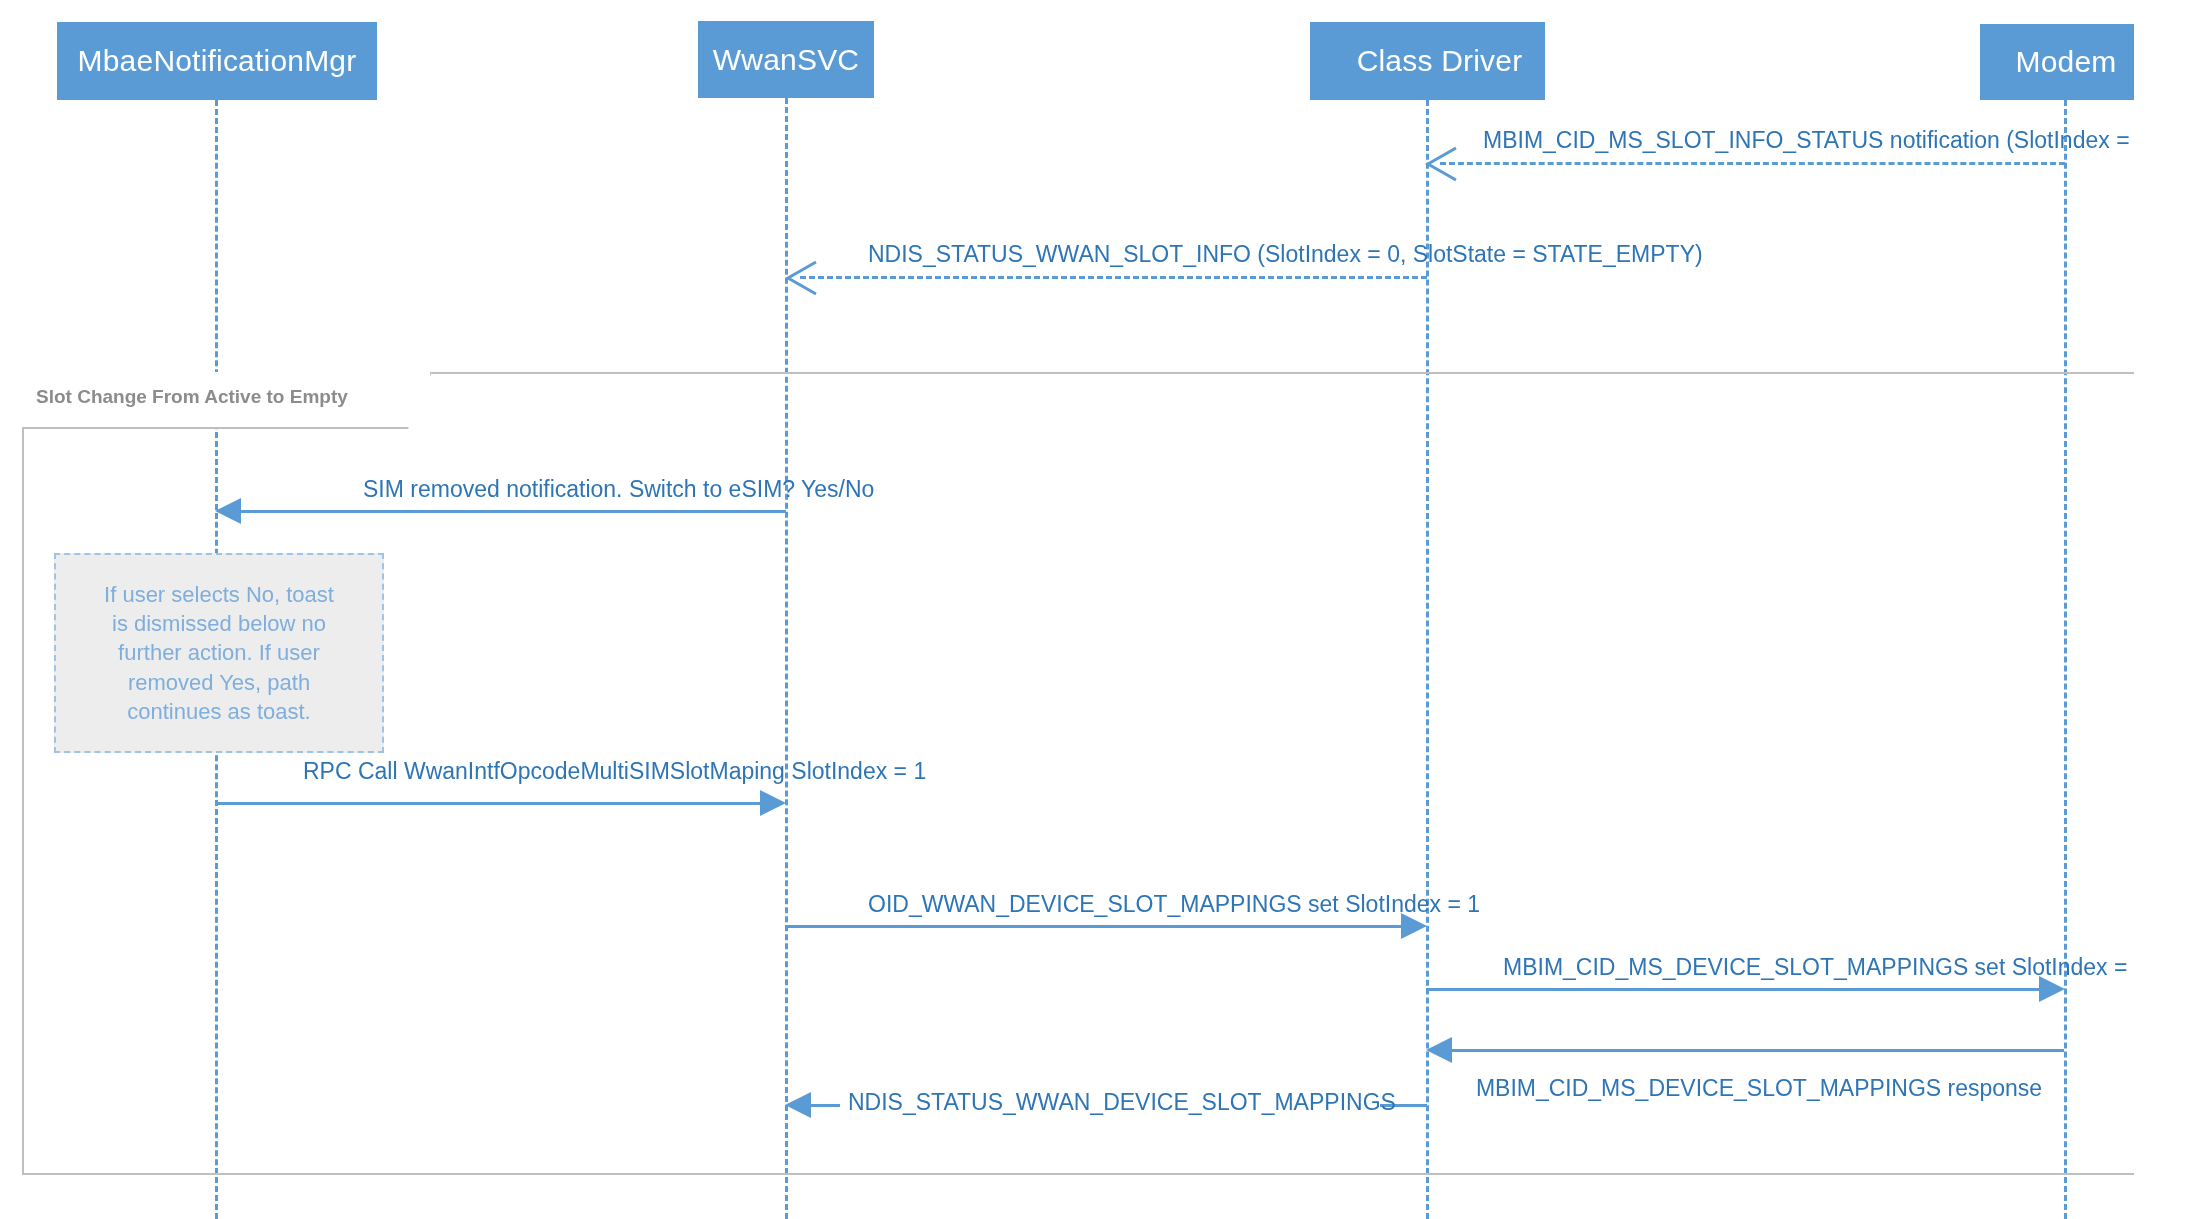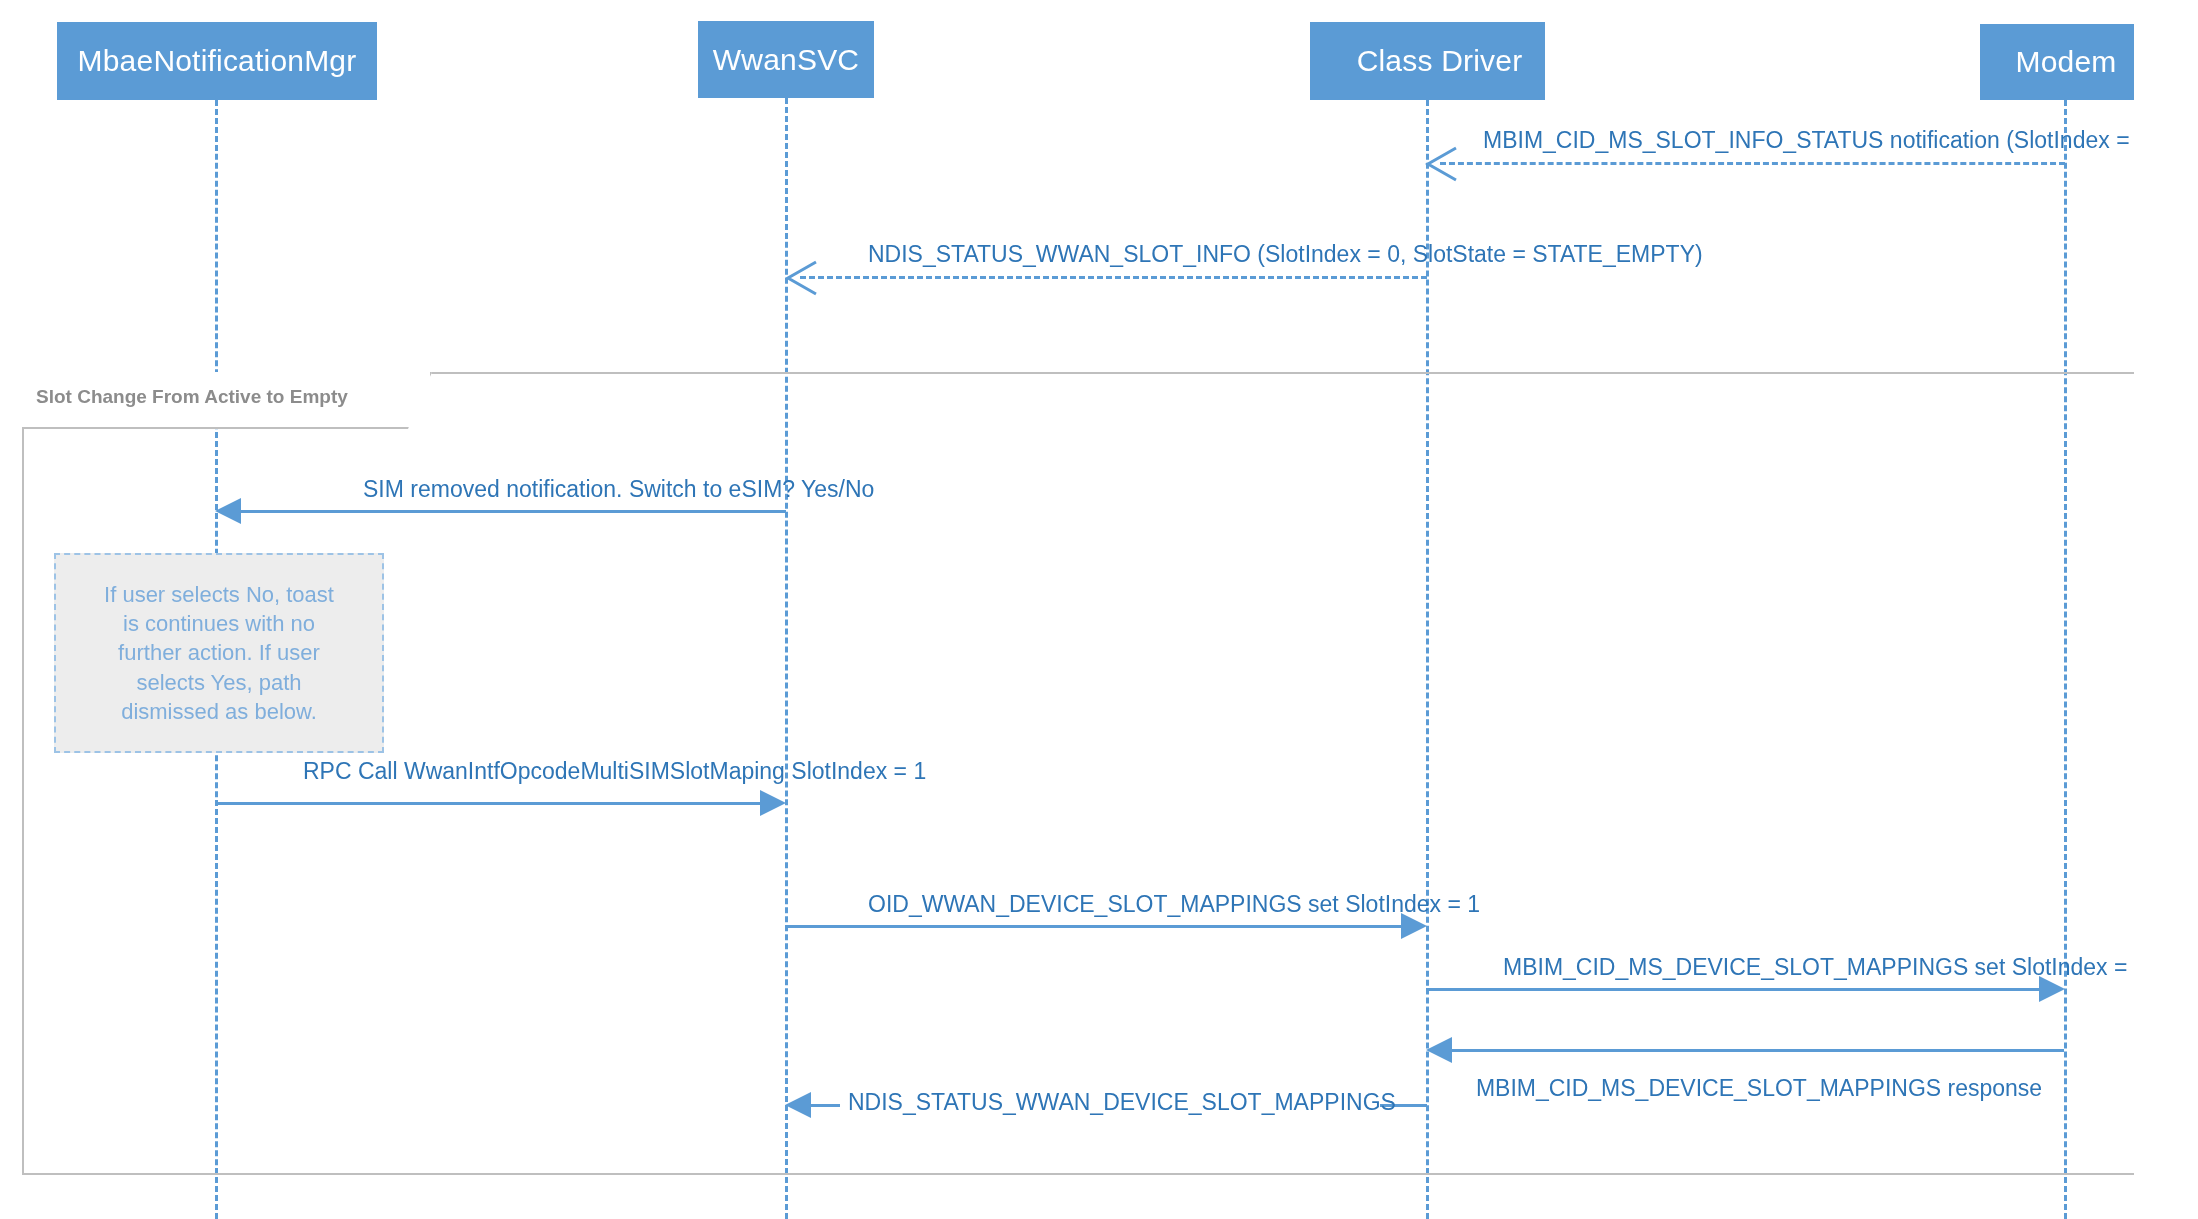--- a/index.html
+++ b/index.html
@@ -169,24 +169,24 @@
     <div class="arrow-head arrow-solid-left" style="left:215px; top:498px;"></div>
     <div class="msg-label" style="left:355px; top:475px; width:300px;">
       <span>SIM removed notification.</span>
       <span>Switch to eSIM? Yes/No</span>
     </div>
   </div>
 
   <div class="note" style="left:54px; top:553px; width:330px; height:200px;">
     <div>
       <span>If user selects No, toast</span>
-      <span>is continues with no</span>
+      <span>is dismissed below no</span>
       <span>further action. If user</span>
-      <span>selects Yes, path</span>
-      <span>dismissed as below.</span>
+      <span>removed Yes, path</span>
+      <span>continues as toast.</span>
     </div>
   </div>
 
   <div class="msg">
     <div class="msg-line" style="left:215px; top:802px; width:546px;"></div>
     <div class="arrow-head arrow-solid-right" style="left:760px; top:790px;"></div>
     <div class="msg-label" style="left:295px; top:757px; width:410px;">
       <span>RPC Call</span>
       <span>WwanIntfOpcodeMultiSIMSlotMaping</span>
       <span>SlotIndex = 1</span>

